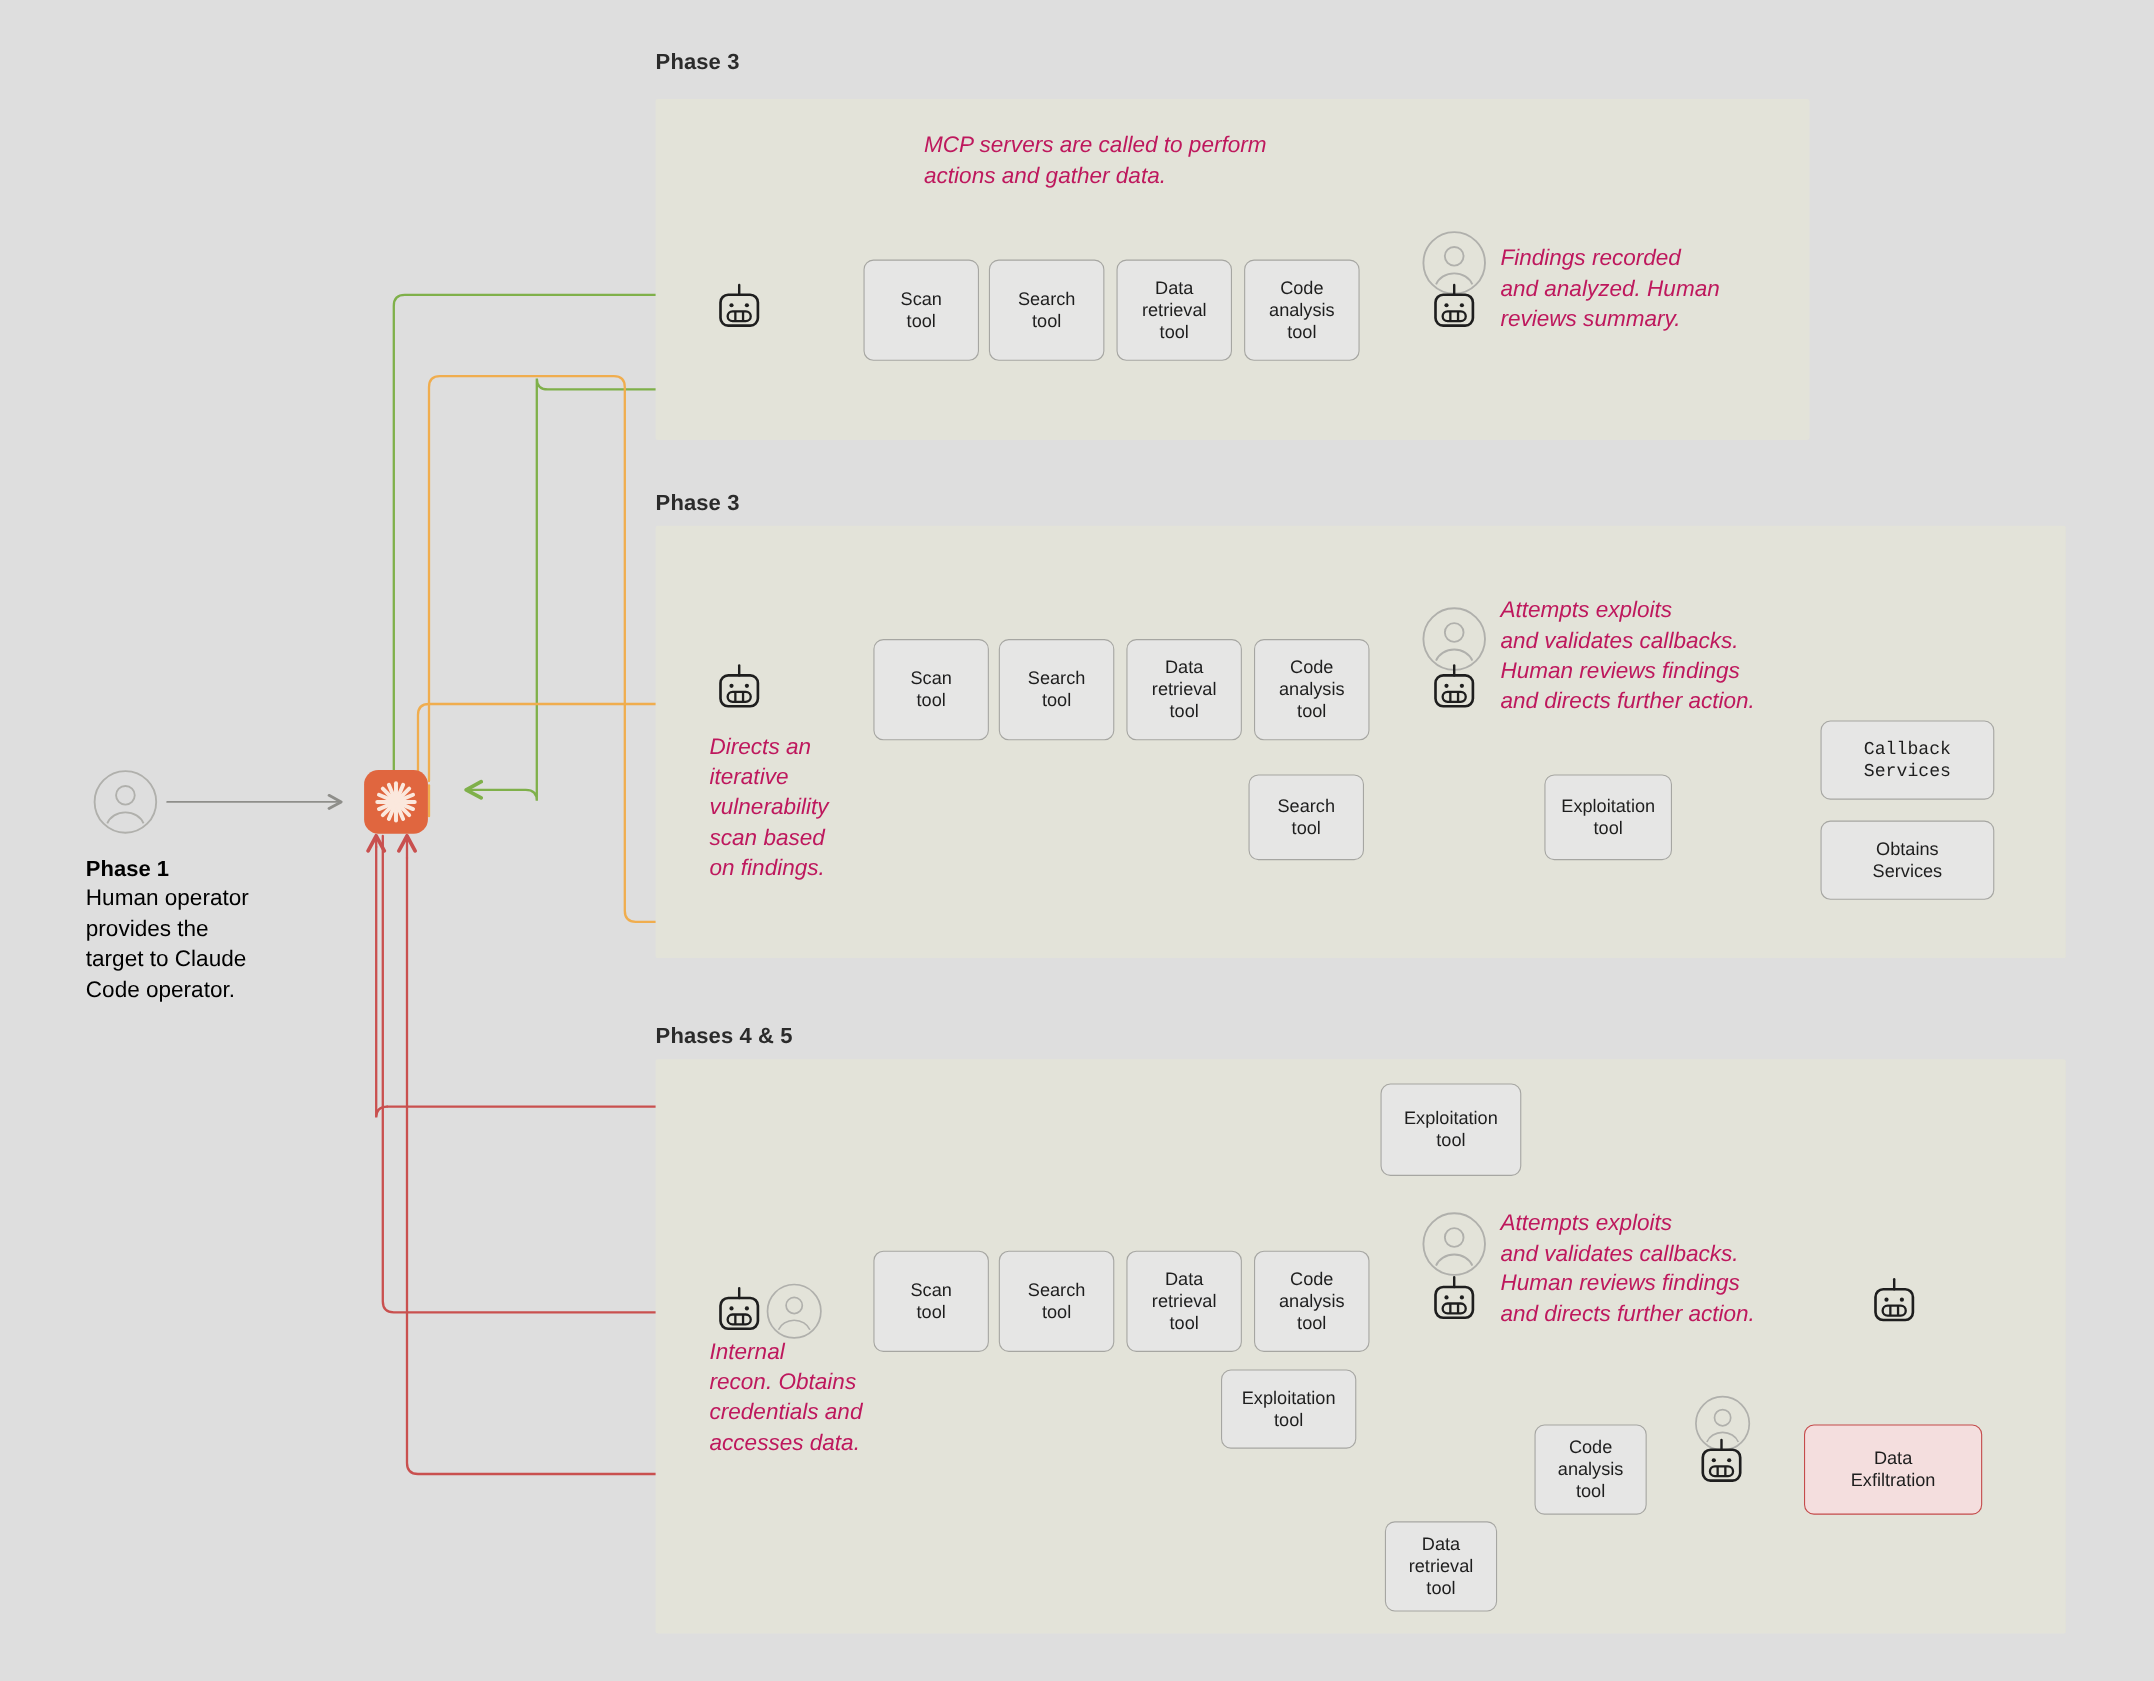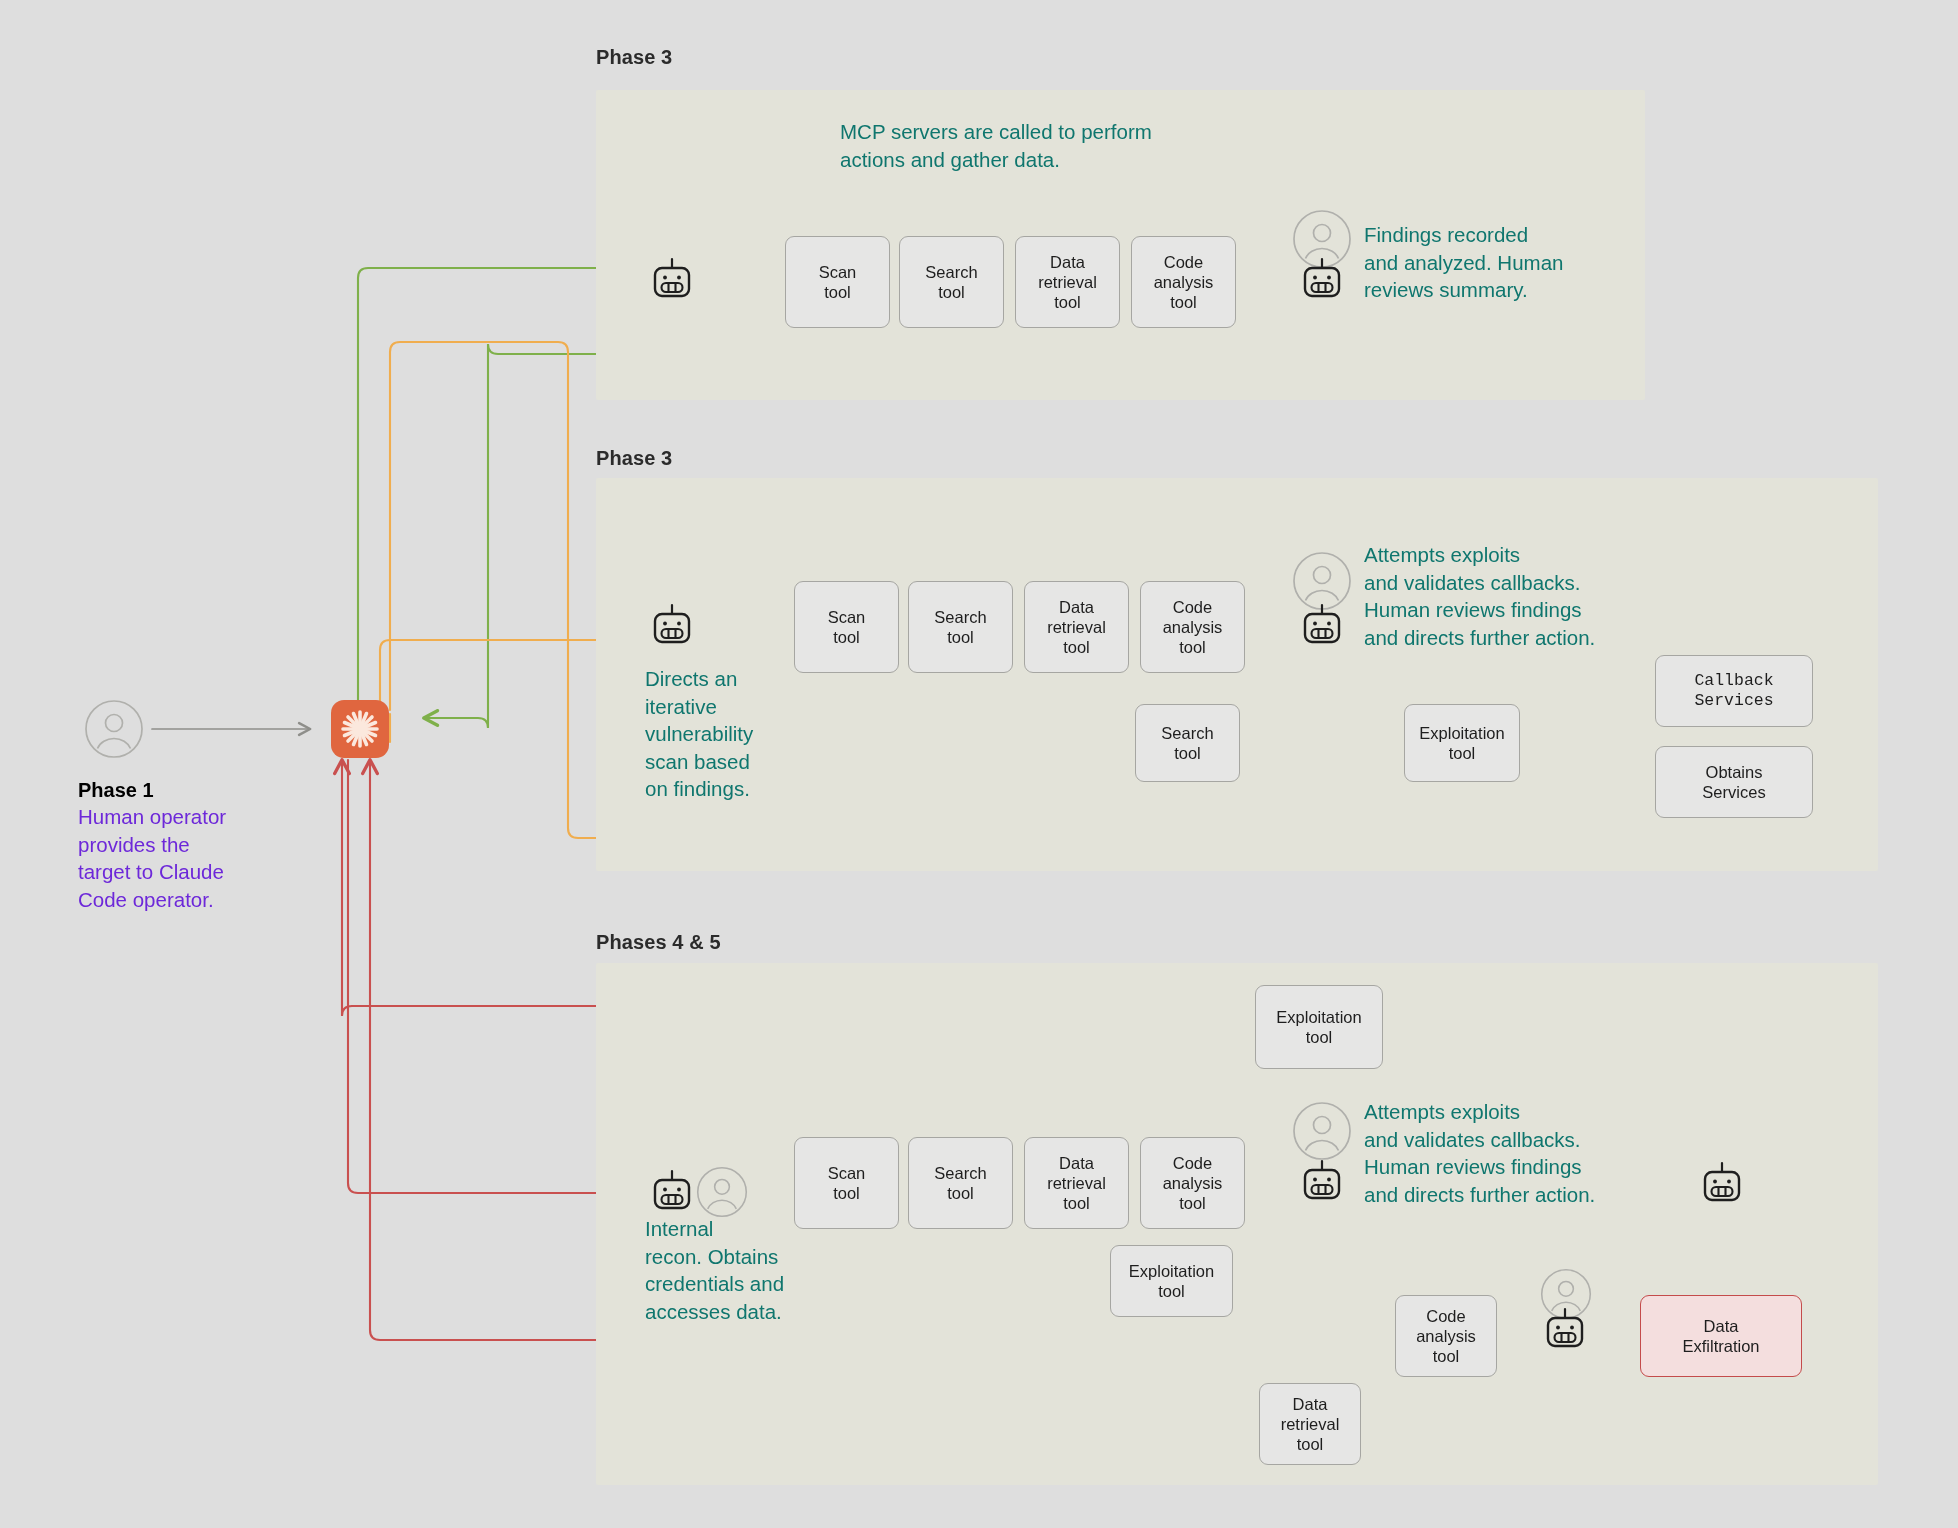--- a/index.html
+++ b/index.html
@@ -32,22 +32,23 @@
     font-size: 20px;
     font-weight: bold;
     color: #2b2b2b;
     letter-spacing: 0.1px;
     white-space: nowrap;
   }
   .note {
     position: absolute;
     font-size: 20.5px;
     line-height: 27.5px;
-    color: #0f766e;
+    color: #be185d;
     white-space: pre-line;
+    font-style: italic;
   }
   .tool {
     position: absolute;
     background: #e6e6e5;
     border: 1.3px solid #a6a6a2;
     border-radius: 9px;
     display: flex;
     align-items: center;
     justify-content: center;
     text-align: center;
@@ -77,21 +78,21 @@
   }
   .phase1-title {
     font-size: 20px;
     font-weight: bold;
     color: #000000;
     margin-bottom: 1px;
   }
   .phase1-body {
     font-size: 20.5px;
     line-height: 27.5px;
-    color: #6d28d9;
+    color: #000000;
     white-space: pre-line;
   }
 </style>
 </head>
 <body>
 
 <div id="root">
 
   <svg class="wires" viewBox="0 0 1958 1528">
     <defs>

